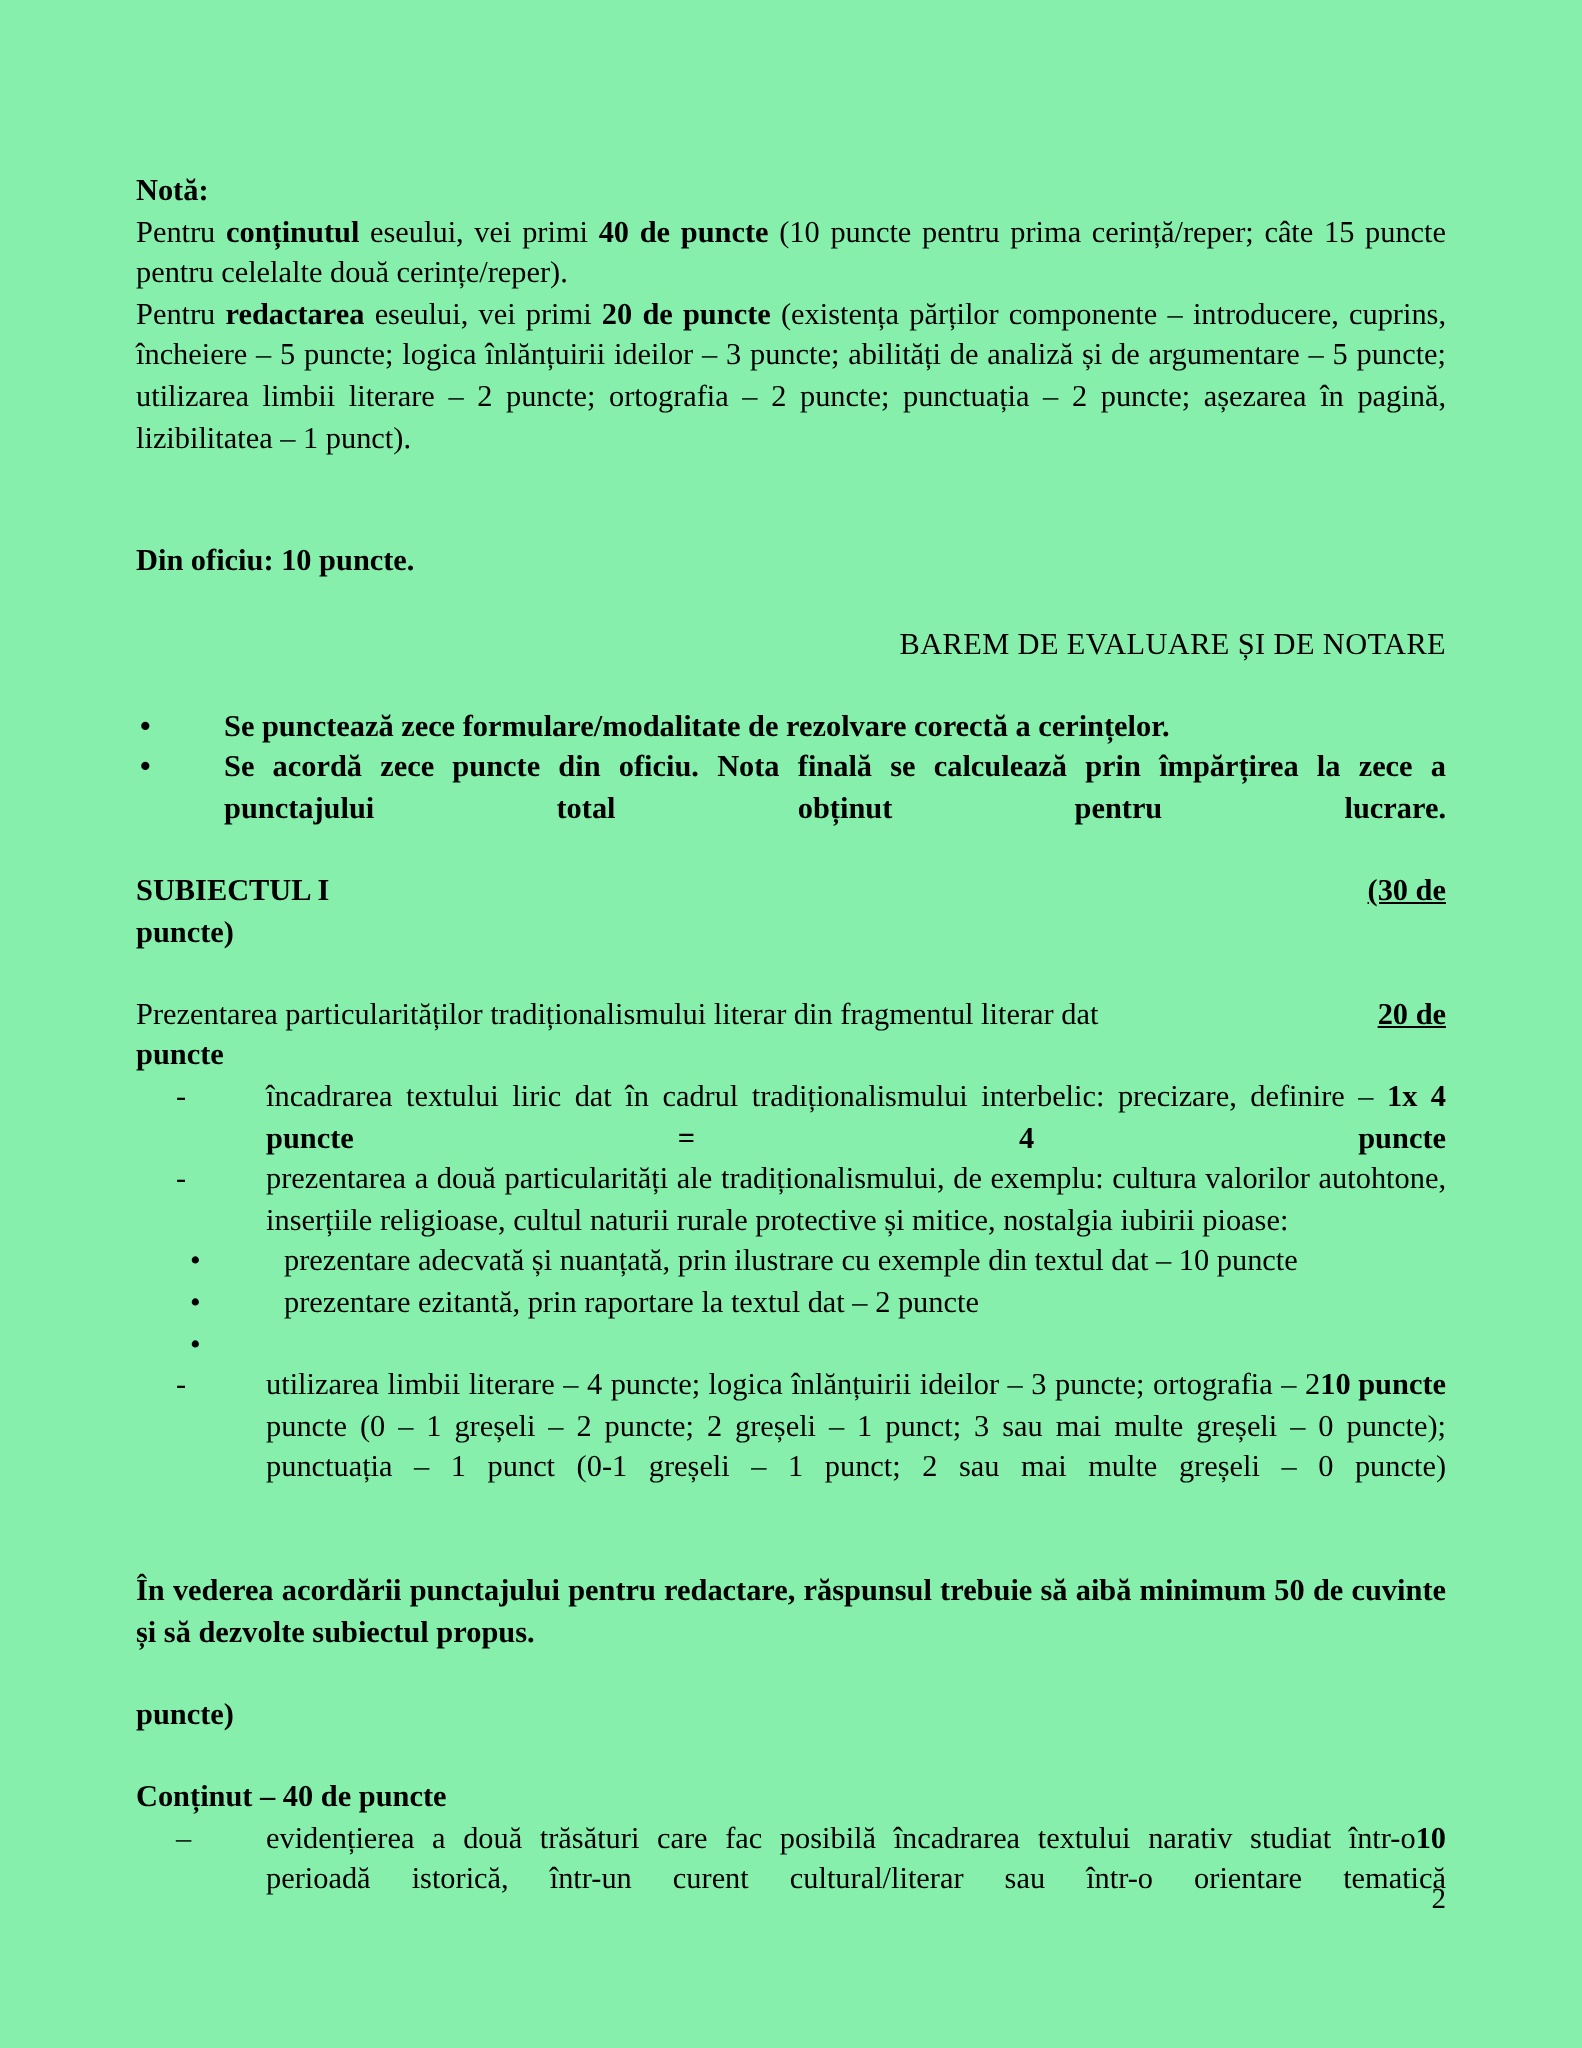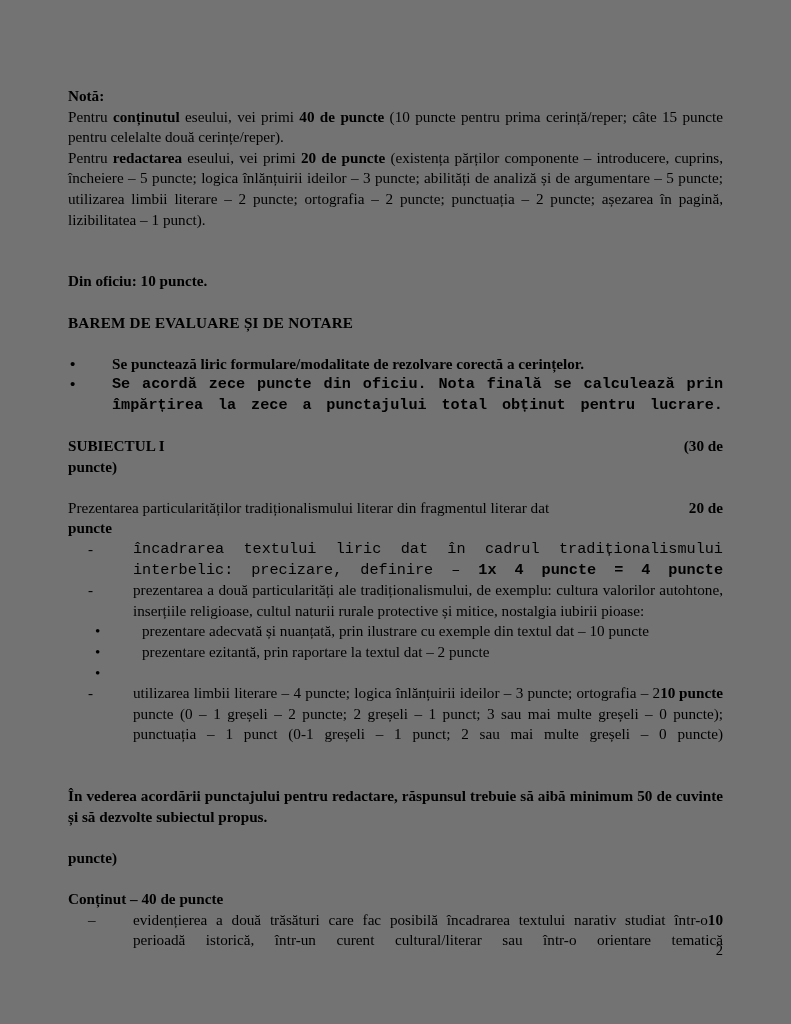--- a/index.html
+++ b/index.html
@@ -15,21 +15,21 @@
     font-family: "Liberation Serif", "DejaVu Serif", serif;
     color: #000000;
     -webkit-font-smoothing: antialiased;
   }
   .page {
     position: absolute;
     left: 0;
     top: 0;
     width: 791px;
     height: 1024px;
-    background: #737373;
+    background: #86efac;
     overflow: hidden;
   }
   .content {
     position: absolute;
     left: 68px;
     top: 86px;
     width: 655px;
     font-size: 15.2px;
     line-height: 20.6px;
   }
@@ -37,22 +37,22 @@
     margin: 0;
     padding: 0;
     text-align: justify;
     text-justify: inter-word;
   }
   .b { font-weight: bold; }
   .spacer { height: 20.6px; }
 
   
   .heading-center {
-    text-align: left;
-    font-weight: bold;
+    text-align: right;
+    font-weight: normal;
     letter-spacing: 0.2px;
   }
 
   
   .li {
     display: flex;
     align-items: flex-start;
     text-align: justify;
   }
   .li .marker {
@@ -88,27 +88,26 @@
     width: 100%;
   }
   .split .right { float: right; }
 
   .rowline {
     display: flex;
     justify-content: space-between;
     align-items: flex-end;
   }
   .rowline .left { text-align: left; }
-  .rowline .right { text-align: right; white-space: nowrap; }
+  .rowline .right { text-align: right; white-space: nowrap; text-decoration: underline; }
 
   
   .justify-all {
     text-align: justify;
     text-align-last: justify;
-    font-family: Liberation Mono, monospace;
   }
 
   .page-number {
     position: absolute;
     left: 0;
     top: 942px;
     width: 723px;
     text-align: right;
     font-size: 14.5px;
     font-family: "Liberation Serif", "DejaVu Serif", serif;
@@ -136,21 +135,21 @@
     <p class="b">Din oficiu: 10 puncte.</p>
 
     <div class="spacer"></div>
 
     <p class="heading-center">BAREM DE EVALUARE ȘI DE NOTARE</p>
 
     <div class="spacer"></div>
 
     <div class="li li-dot-bold">
       <span class="marker">•</span>
-      <span class="txt">Se punctează liric formulare/modalitate de rezolvare corectă a cerințelor.</span>
+      <span class="txt">Se punctează zece formulare/modalitate de rezolvare corectă a cerințelor.</span>
     </div>
     <div class="li li-dot-bold">
       <span class="marker">•</span>
       <span class="txt justify-all">Se acordă zece puncte din oficiu. Nota finală se calculează prin împărțirea la zece a punctajului total obținut pentru lucrare.</span>
     </div>
 
     <div class="spacer"></div>
 
     <div class="rowline b">
       <span class="left">SUBIECTUL I</span>

